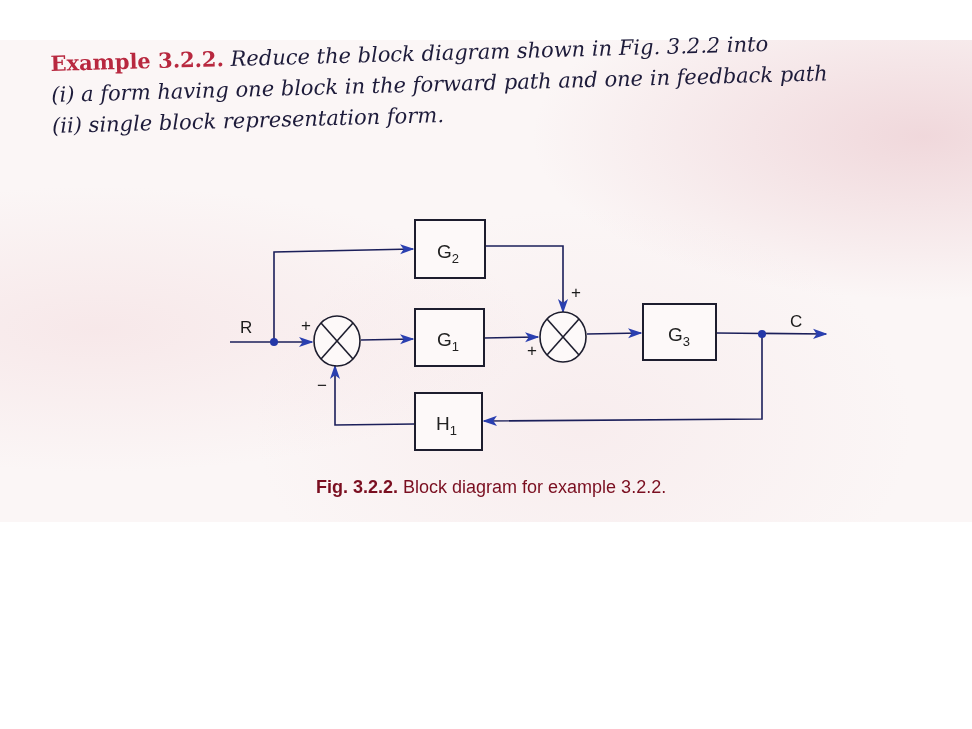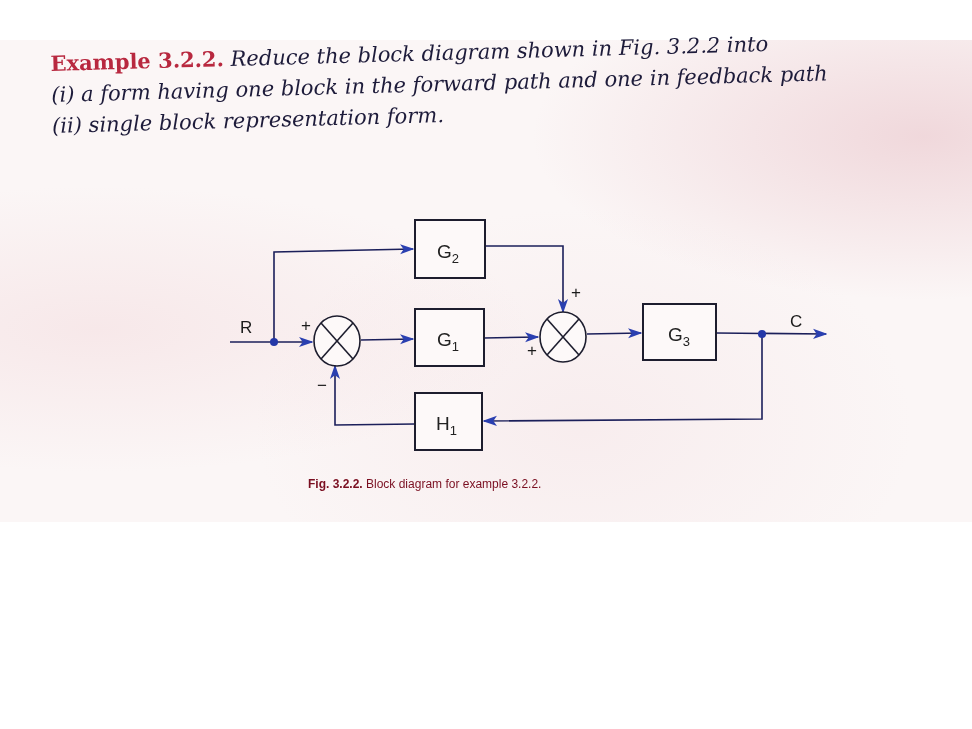--- a/index.html
+++ b/index.html
@@ -17,22 +17,22 @@
   }
   .heading {
     position: absolute; left: 50px; top: 48px; width: 920px;
     font-family: "DejaVu Serif", serif; color: #1d1b3a;
     transform: rotate(-1.6deg); transform-origin: left top;
   }
   .heading .line { font-size: 21px; line-height: 31px; font-style: italic; white-space: nowrap; }
   .heading .ex { font-style: normal; font-weight: bold; color: #b8283f; }
   .diagram { position: absolute; left: 0; top: 0; }
   .caption {
-    position: absolute; left: 308px; top: 477px;
-    font-family: "Liberation Sans", sans-serif; font-size: 12px; color: #7a0e20;
+    position: absolute; left: 316px; top: 477px;
+    font-family: "Liberation Sans", sans-serif; font-size: 18px; color: #7a0e20;
     white-space: nowrap;
   }
   .caption b { font-weight: bold; }
   .blk-label { font-family: "Liberation Sans", sans-serif; font-size: 19px; fill: #222; }
   .sig-label { font-family: "Liberation Sans", sans-serif; font-size: 17px; fill: #1a1a1a; }
 </style>
 </head>
 <body>
 
 <div class="photo"></div>

